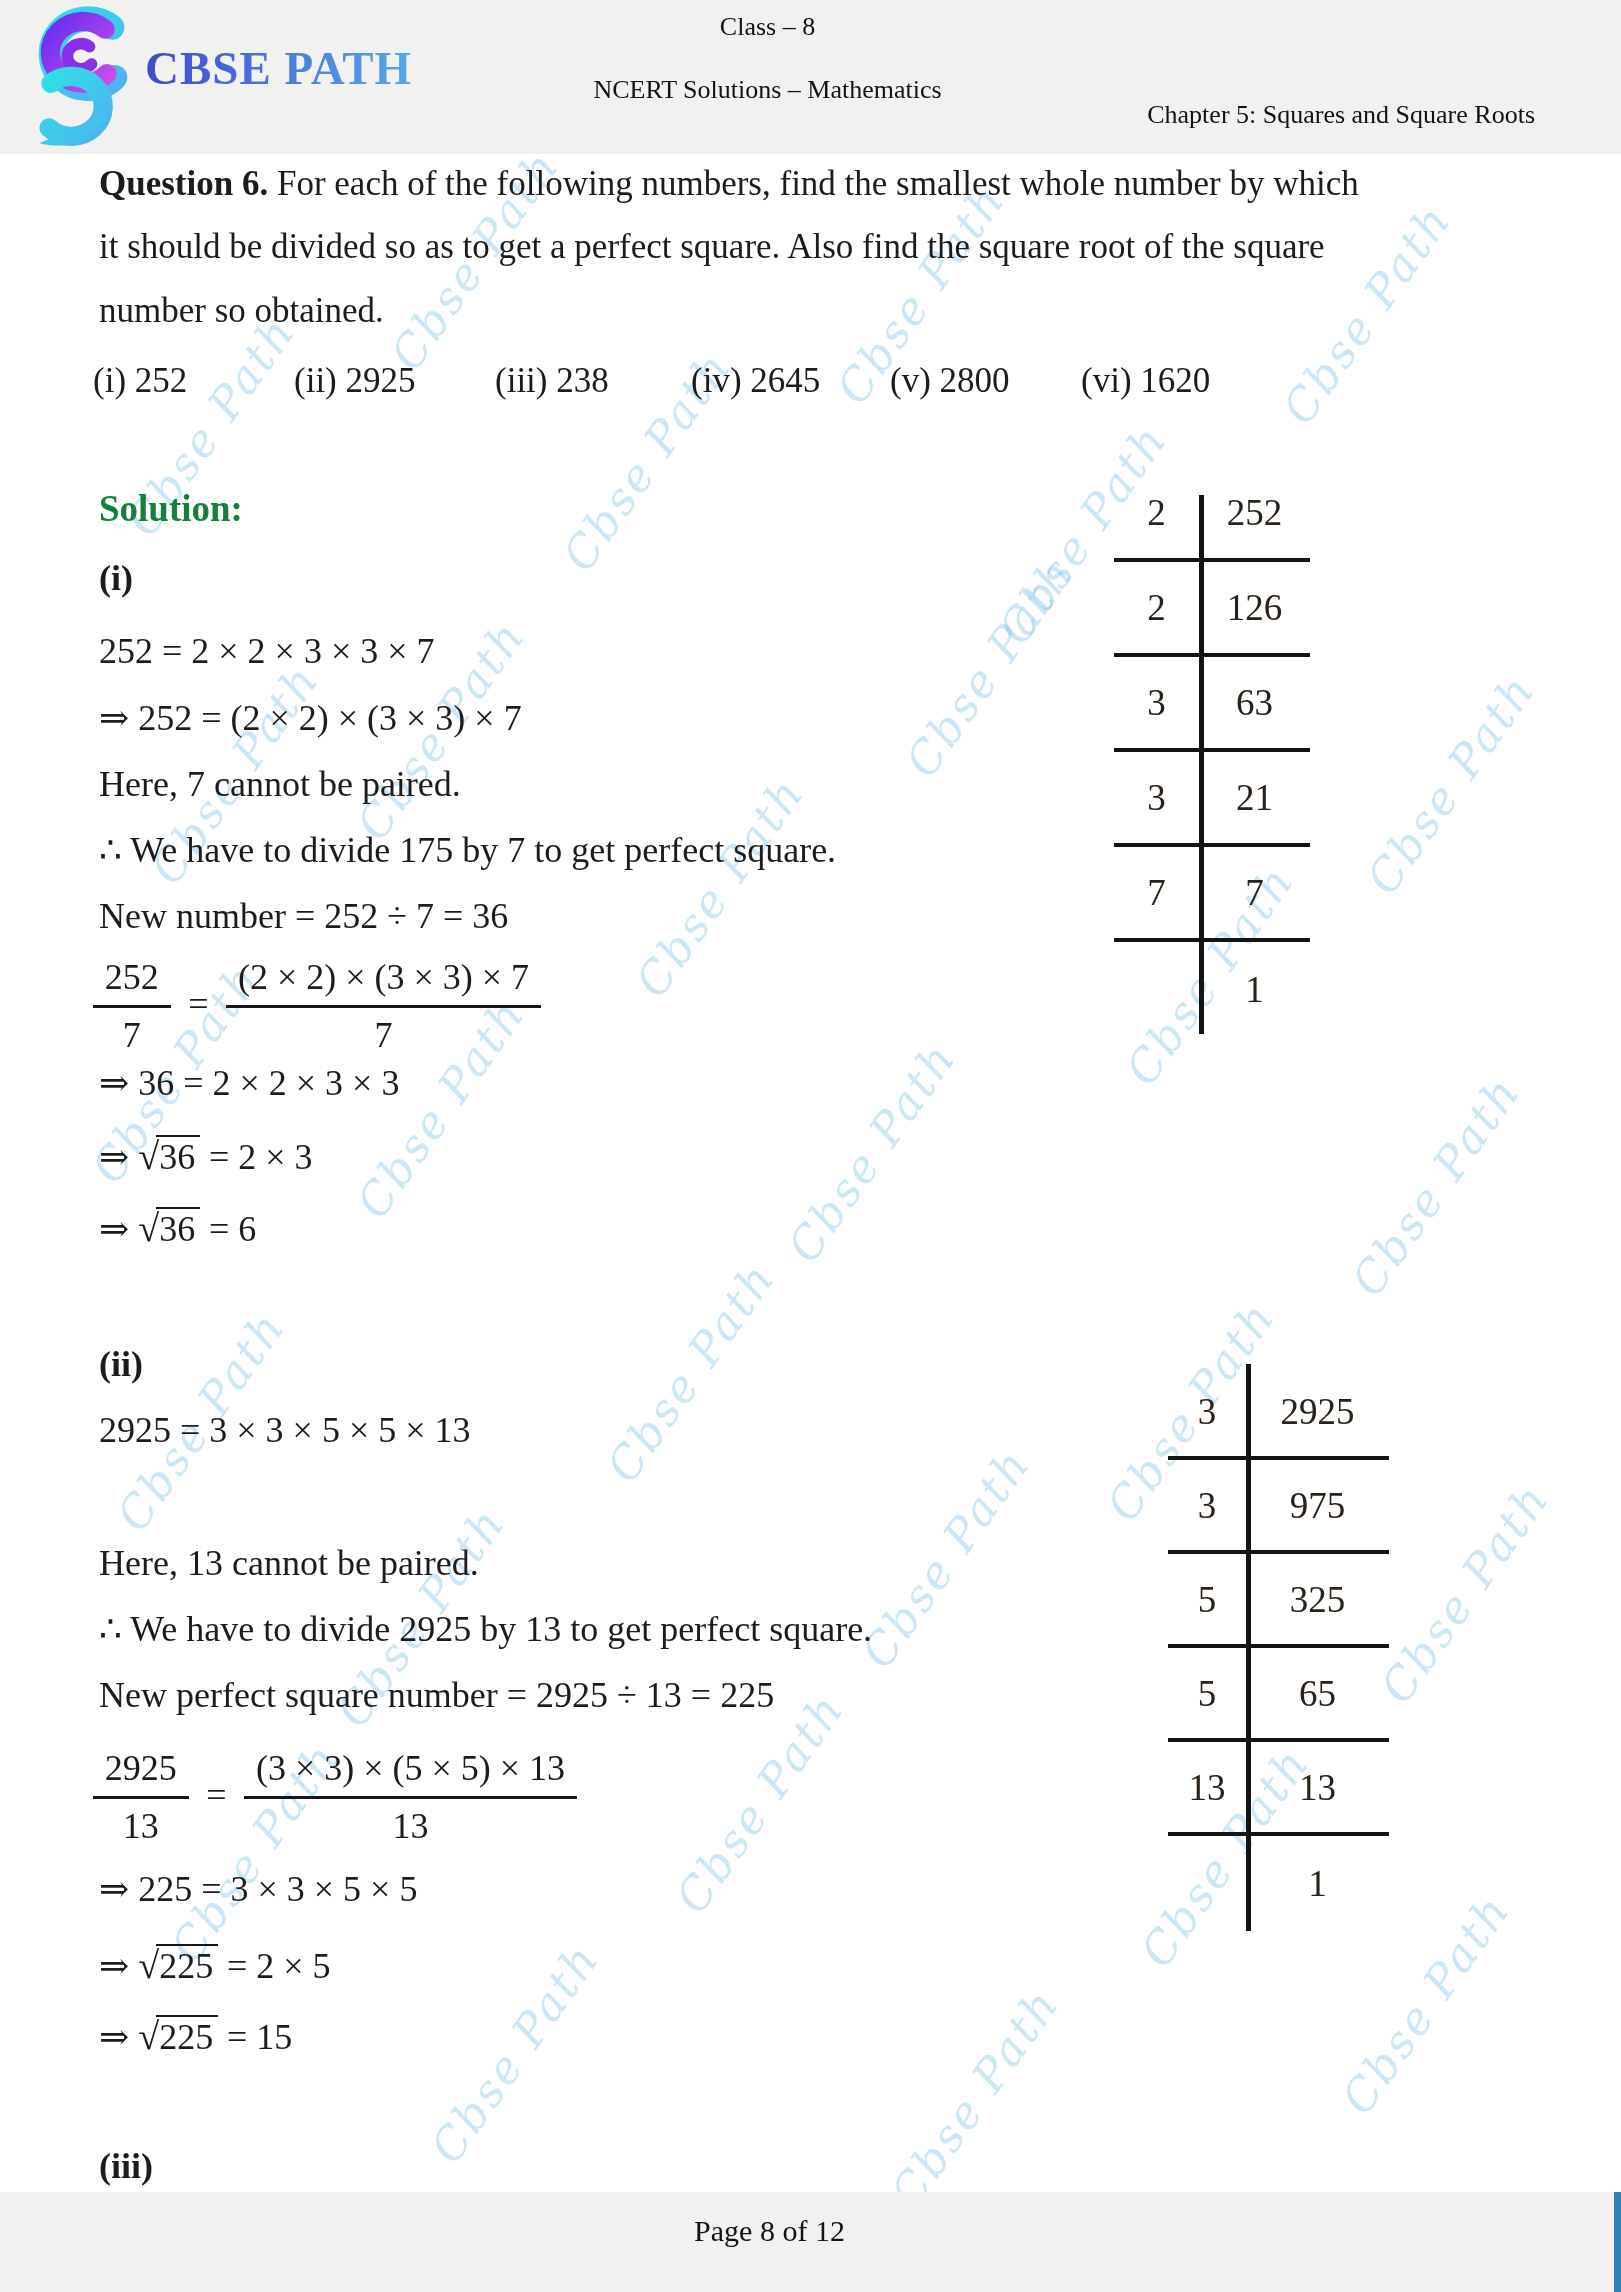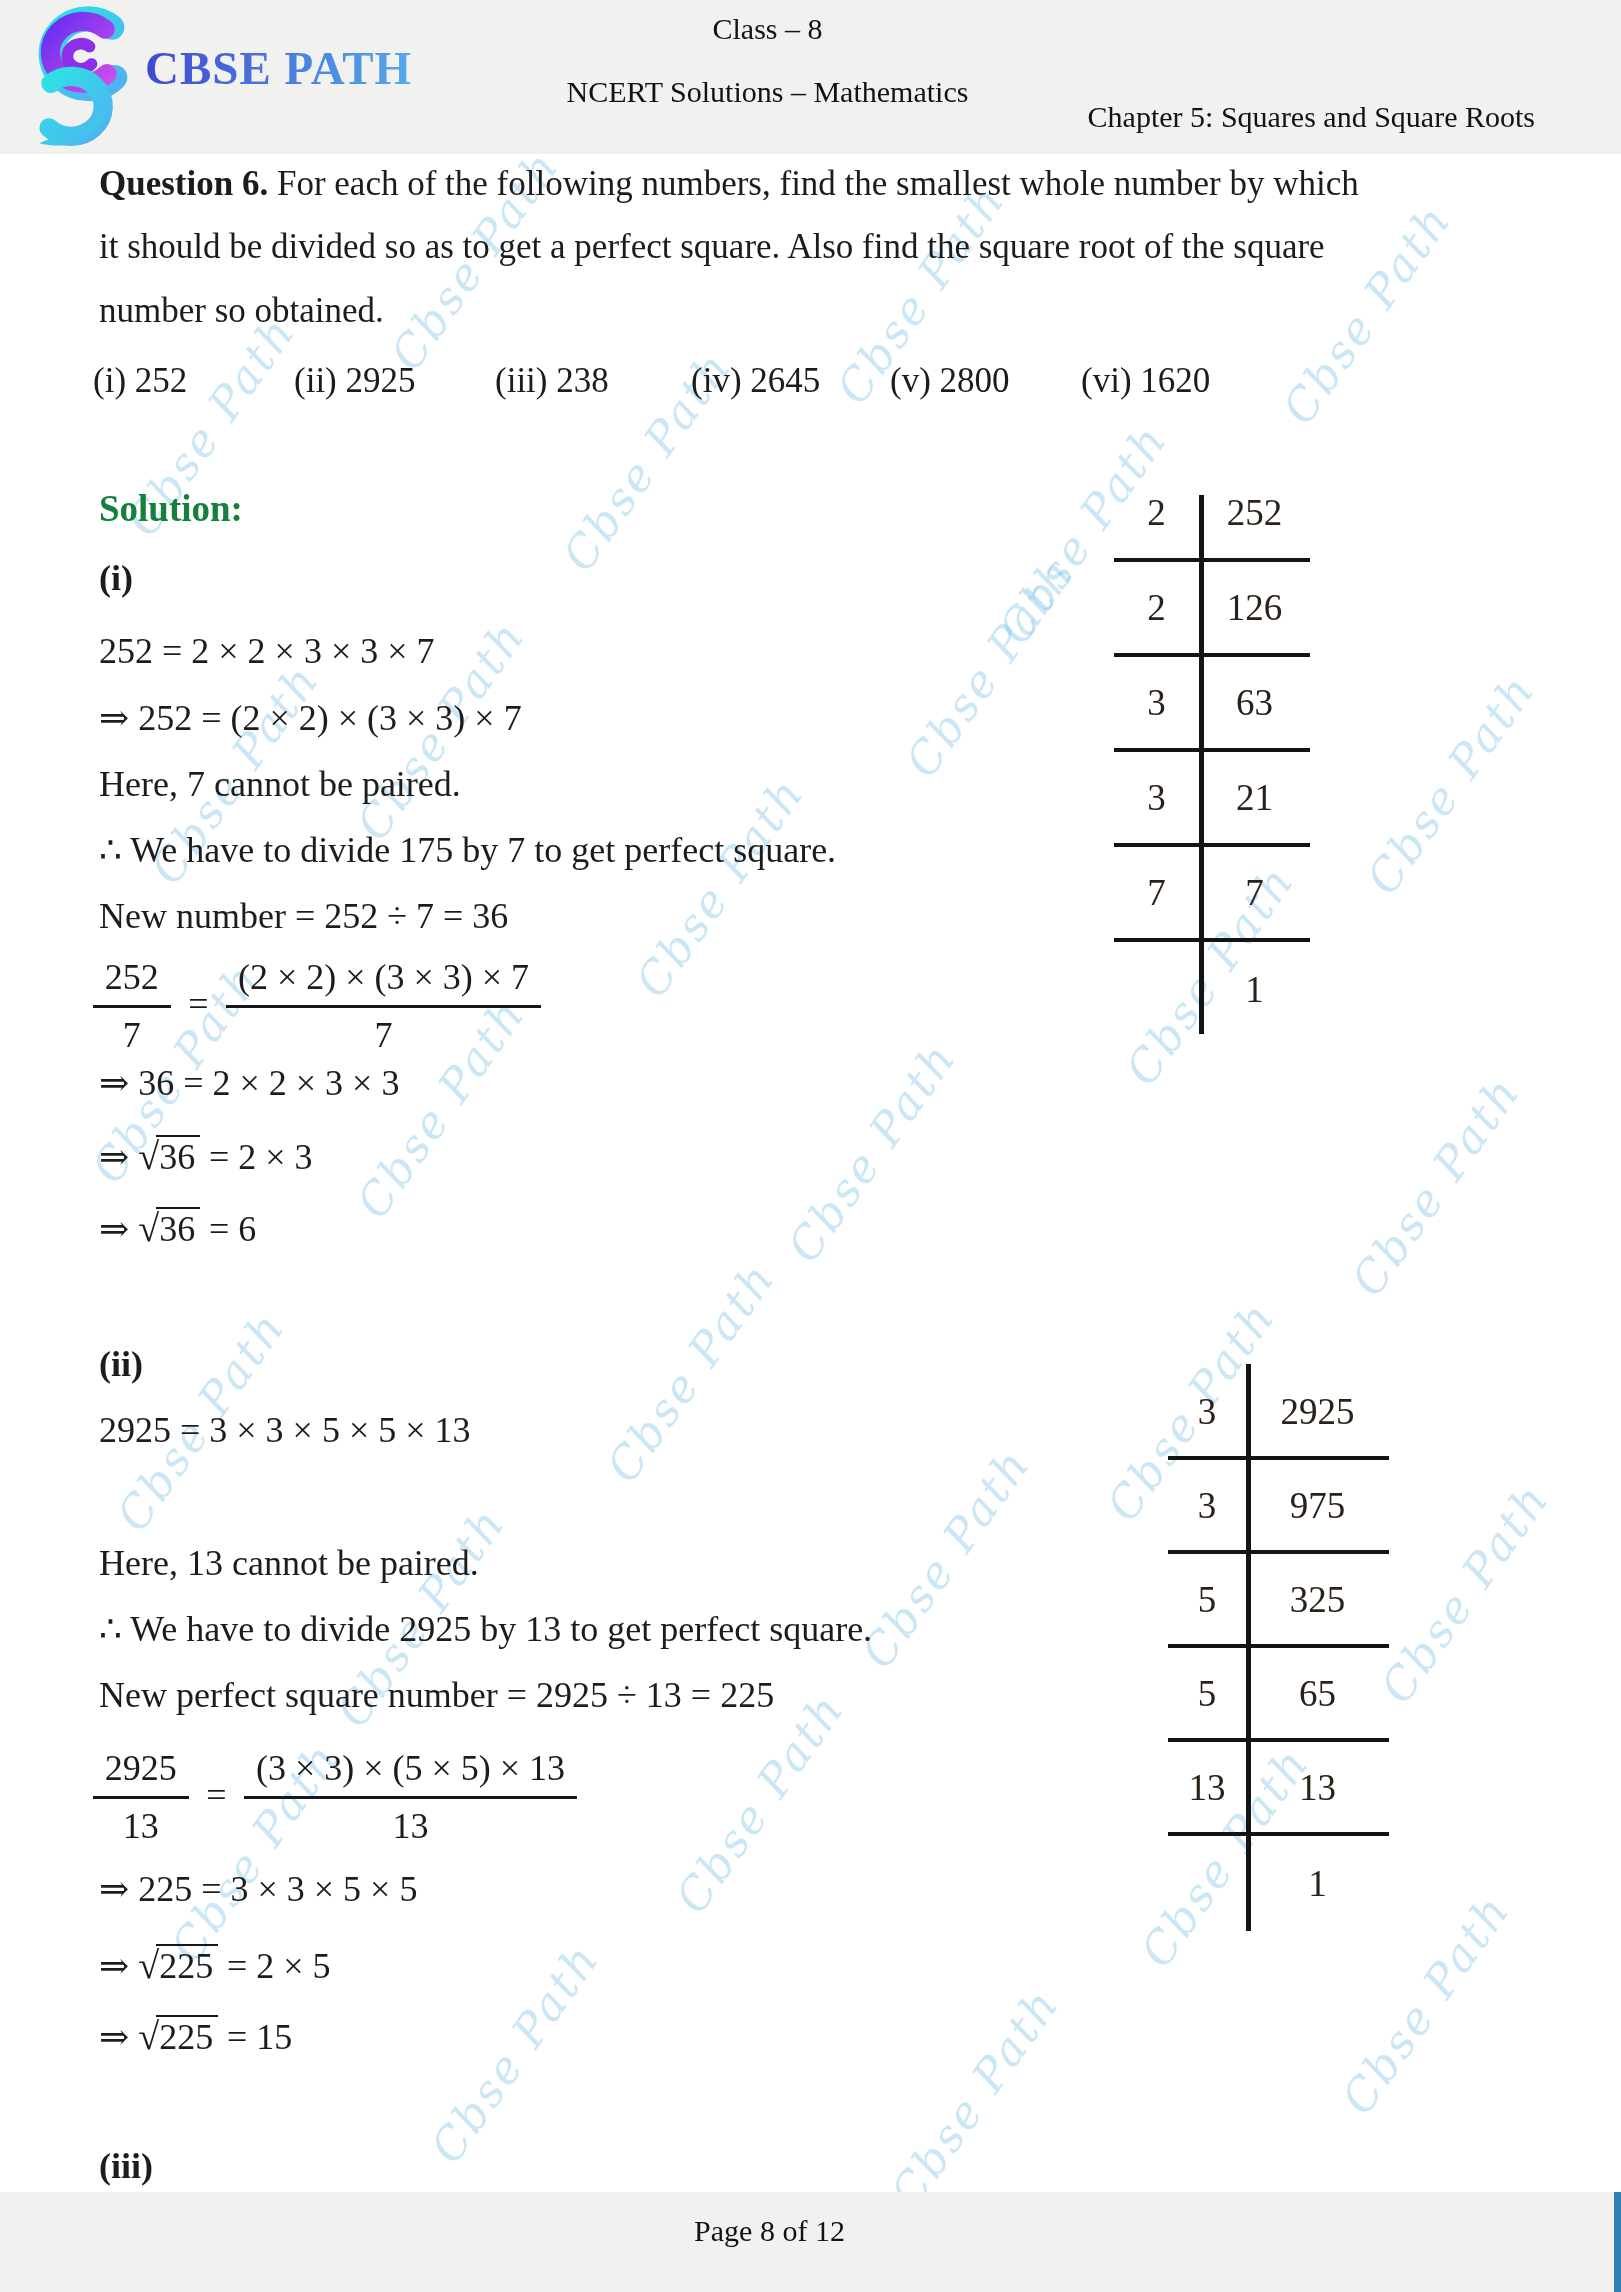--- a/index.html
+++ b/index.html
@@ -9,21 +9,21 @@
   }
   
   .wm{
     position:absolute;transform:translate(-50%,-50%) rotate(-55deg);
     font-family:"DejaVu Serif",serif;font-style:italic;
     font-size:45px;letter-spacing:2.9px;color:rgba(132,196,232,0.42);
     white-space:nowrap;pointer-events:none;z-index:1;
   }
   
   .hdr{position:absolute;left:0;top:0;width:1621px;height:154px;background:#f1f1ef;z-index:2;}
-  .hdr-line{position:absolute;left:0;width:1535px;text-align:center;font-size:30px;color:#121212;white-space:nowrap;}
+  .hdr-line{position:absolute;left:0;width:1535px;text-align:center;font-size:26px;color:#121212;white-space:nowrap;}
   .hdr-line1{top:11.8px;}
   .hdr-line2{top:54px;margin-top:21px;}
   .hdr-line3{top:100px;text-align:right;}
   .logo-mark{position:absolute;left:19.6px;top:5.9px;}
   .logo-text{
     position:absolute;left:145px;top:41px;font-size:47px;font-weight:700;letter-spacing:1px;
     white-space:nowrap;color:#4a63d4;
   }
   @supports (-webkit-background-clip:text){
     .logo-text{

